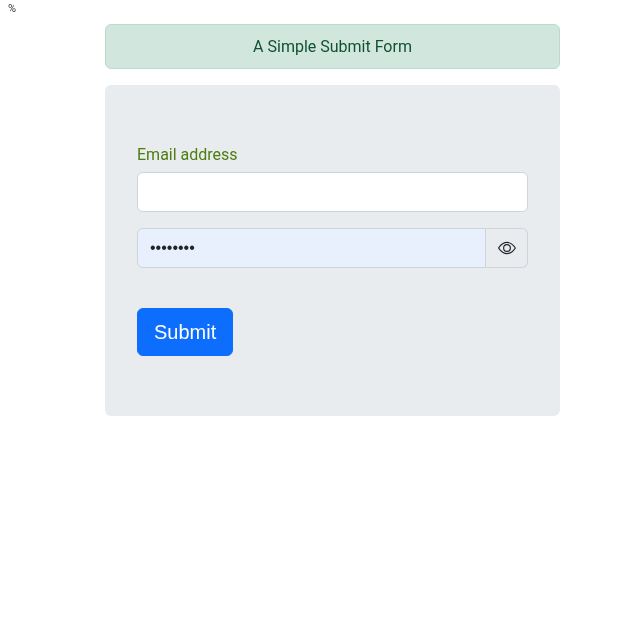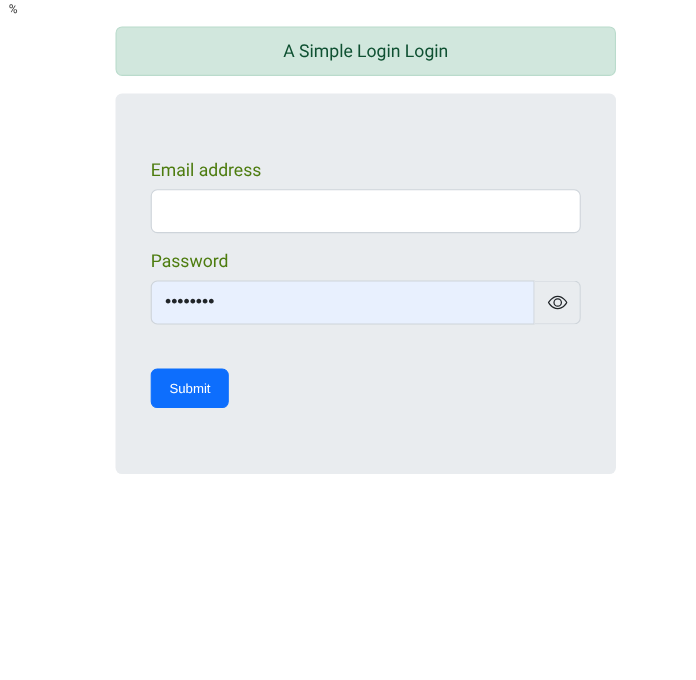--- a/index.html
+++ b/index.html
@@ -81,21 +81,21 @@
       cursor: pointer;
     }
     .eye-icon {
       width: 18px;
       height: 18px;
       fill: #212529;
     }
     .btn-primary {
       display: inline-block;
       padding: 8px 16px;
-      font-size: 12px;
+      font-size: 20px;
       line-height: 1.5;
       color: #fff;
       background-color: #0d6efd;
       border: 1px solid #0d6efd;
       border-radius: 6px;
       cursor: pointer;
       margin-top: 24px;
     }
     .corner-mark {
       position: absolute;
@@ -105,31 +105,30 @@
       color: #333;
     }
   </style>
 </head>
 <body>
 
 <div class="corner-mark">%</div>
 
 <div class="container">
   <div class="alert">
-    <span>A Simple Login Login</span>
+    <span>A Simple Submit Form</span>
   </div>
 
   <div class="card">
     <div class="form-group">
       <label class="form-label">Email address</label>
       <input type="text" class="form-control" value="" style="">
     </div>
 
     <div class="form-group">
-      <label class="form-label">Password</label>
       <div class="input-group">
         <input type="password" class="form-control" value="••••••••" style="">
         <div class="input-group-addon">
           <svg class="eye-icon" viewBox="0 0 16 16">
             <path d="M16 8s-3-5.5-8-5.5S0 8 0 8s3 5.5 8 5.5S16 8 16 8zM1.173 8a13.133 13.133 0 0 1 1.66-2.043C4.12 4.668 5.88 3.5 8 3.5c2.12 0 3.879 1.168 5.168 2.457A13.133 13.133 0 0 1 14.828 8c-.058.087-.122.183-.195.288-.335.48-.83 1.12-1.465 1.755C11.879 11.332 10.119 12.5 8 12.5c-2.12 0-3.879-1.168-5.168-2.457A13.134 13.134 0 0 1 1.172 8z"></path>
             <path d="M8 5.5a2.5 2.5 0 1 0 0 5 2.5 2.5 0 0 0 0-5zM4.5 8a3.5 3.5 0 1 1 7 0 3.5 3.5 0 0 1-7 0z"></path>
           </svg>
         </div>
       </div>
     </div>

